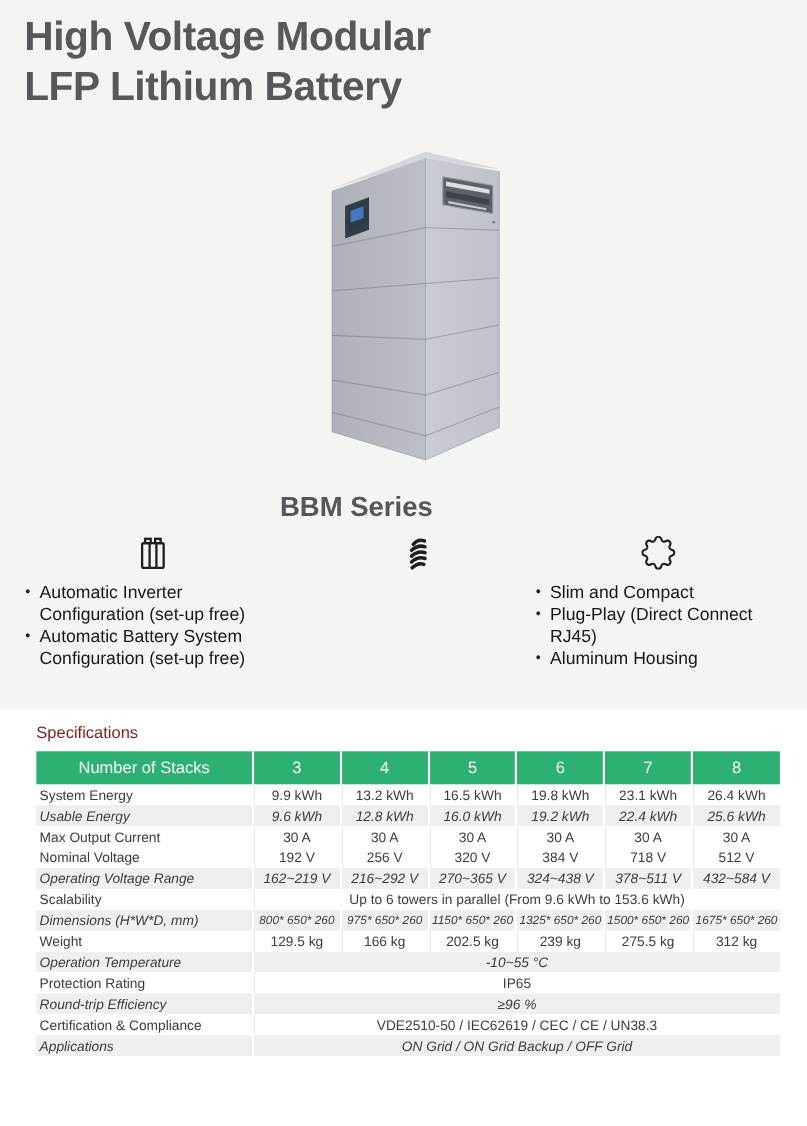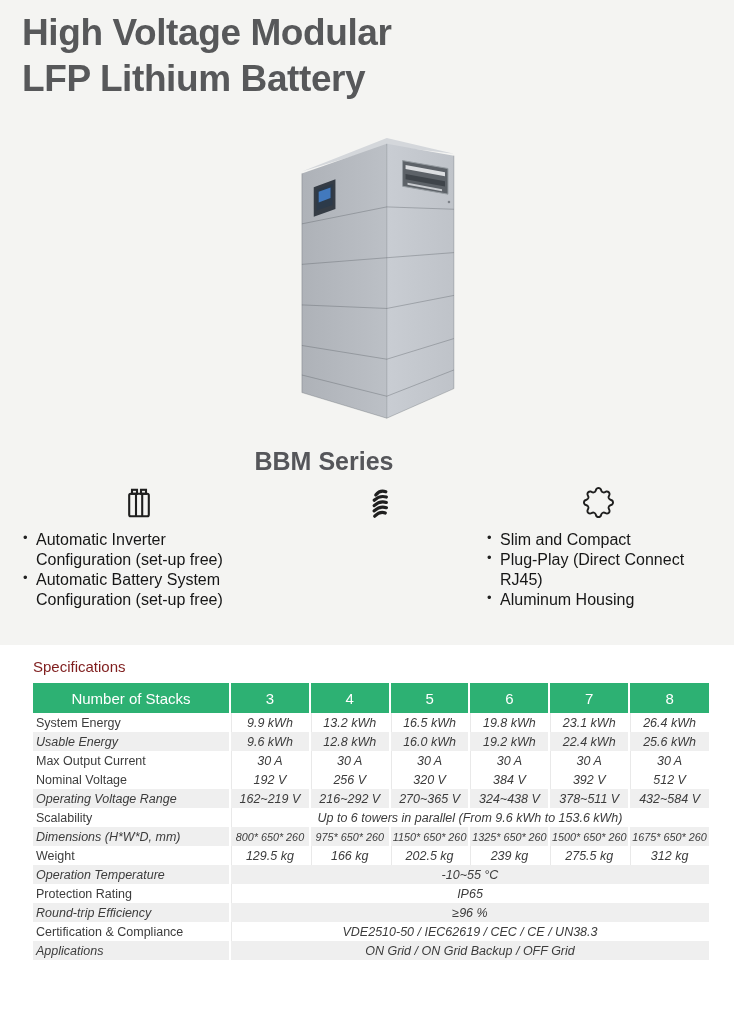--- a/index.html
+++ b/index.html
@@ -34,21 +34,21 @@
   }
   table.spec-table col.label-col{width:197px;}
   table.spec-table th{
     background:var(--accent,#2db173);color:#fff;font-weight:400;font-size:15px;
     height:30px;border-left:2px solid #ffffff;padding:0;text-align:center;
   }
   table.spec-table th:first-child{border-left:none;}
   table.spec-table td{height:19px;padding:0;text-align:center;border-left:2px solid #ffffff;white-space:nowrap;overflow:hidden;}
   table.spec-table td.label{text-align:left;padding-left:3px;border-left:none;}
   table.spec-table tr.stripe{background:#efefef;font-style:italic;}
-  table.spec-table tr:not(.stripe) td:not(.label){box-shadow:inset 1px 0 0 #e9e9e9;font-style:italic;}
+  table.spec-table tr:not(.stripe) td:not(.label){box-shadow:inset 1px 0 0 #e9e9e9;}
   table.spec-table td.small{font-size:10.8px;}
 </style>
 </head>
 <body>
 
 <div class="hero"></div>
 
 <div class="page-title">
   <div>High Voltage Modular</div>
   <div>LFP Lithium Battery</div>
@@ -199,21 +199,21 @@
         <td>30 A</td>
         <td>30 A</td>
         <td>30 A</td>
       </tr>
       <tr>
         <td class="label">Nominal Voltage</td>
         <td>192 V</td>
         <td>256 V</td>
         <td>320 V</td>
         <td>384 V</td>
-        <td>392 V</td>
+        <td>718 V</td>
         <td>512 V</td>
       </tr>
       <tr class="stripe">
         <td class="label">Operating Voltage Range</td>
         <td>162~219 V</td>
         <td>216~292 V</td>
         <td>270~365 V</td>
         <td>324~438 V</td>
         <td>378~511 V</td>
         <td>432~584 V</td>

